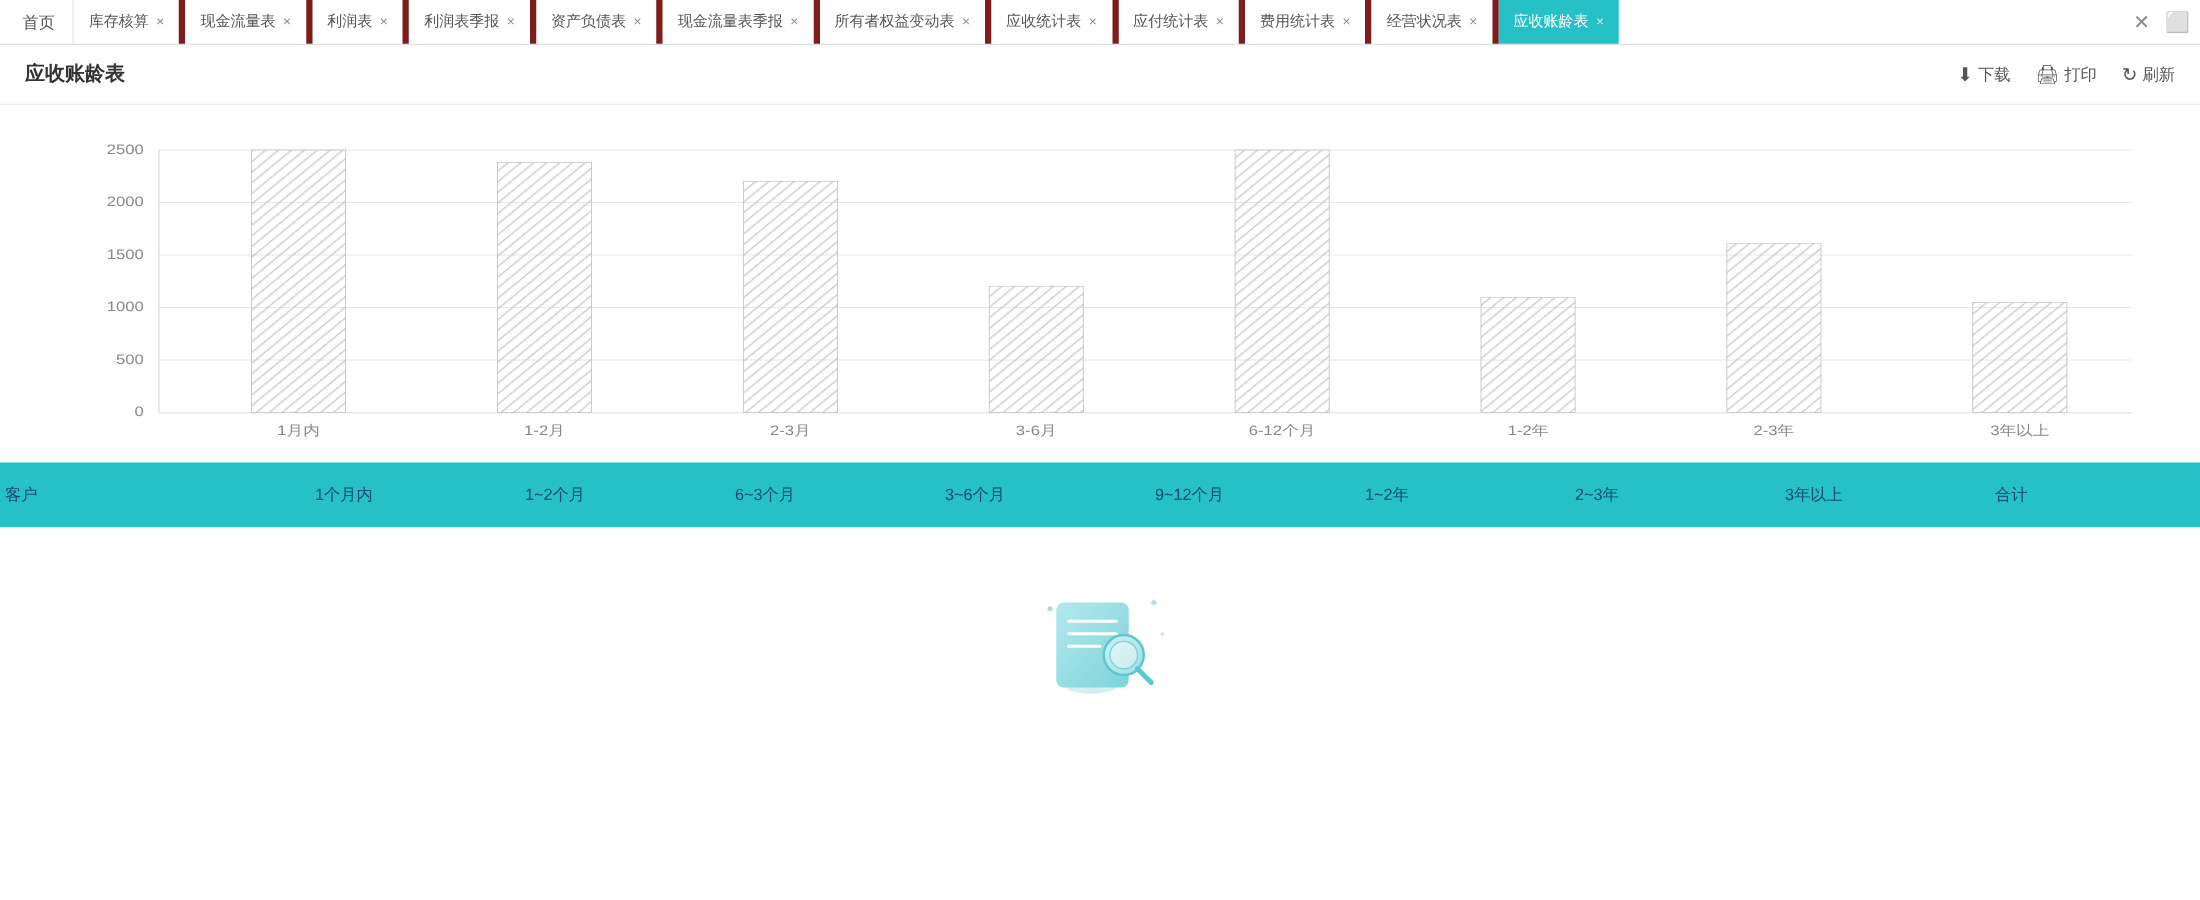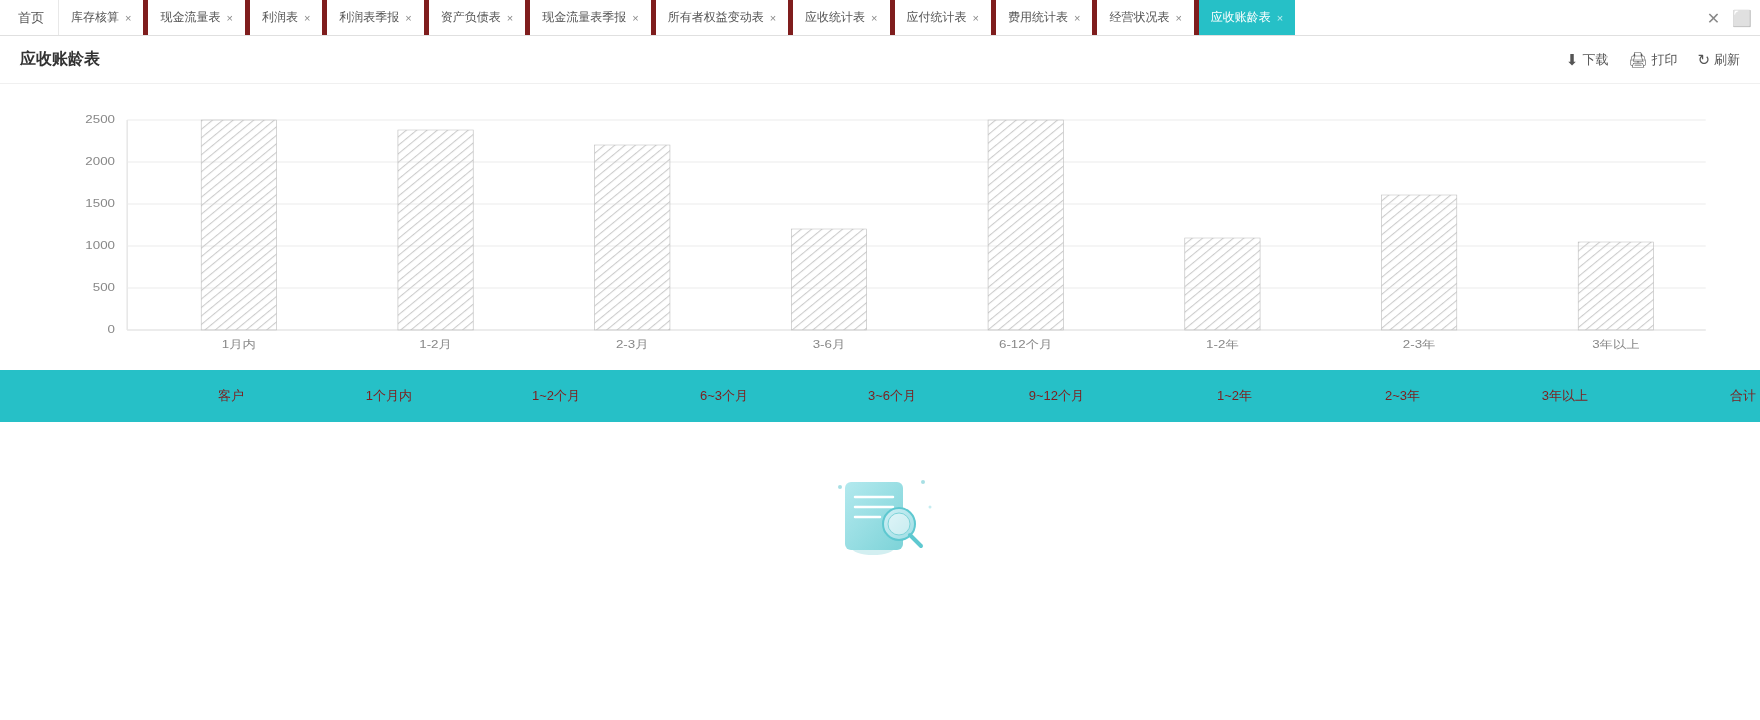--- a/index.html
+++ b/index.html
@@ -113,22 +113,22 @@
 
     
     .table-header {
       background: #26c0c7;
       display: flex;
       height: 52px;
       align-items: center;
     }
     .th-cell {
       flex: 1;
-      text-align: right;
-      color: #7f1d1d;
+      text-align: left;
+      color: #0c4a6e;
       font-size: 13px;
       font-weight: normal;
       padding: 0 4px;
     }
     .th-cell.customer {
       flex: 1.5;
     }
 
     
     .table-body {

